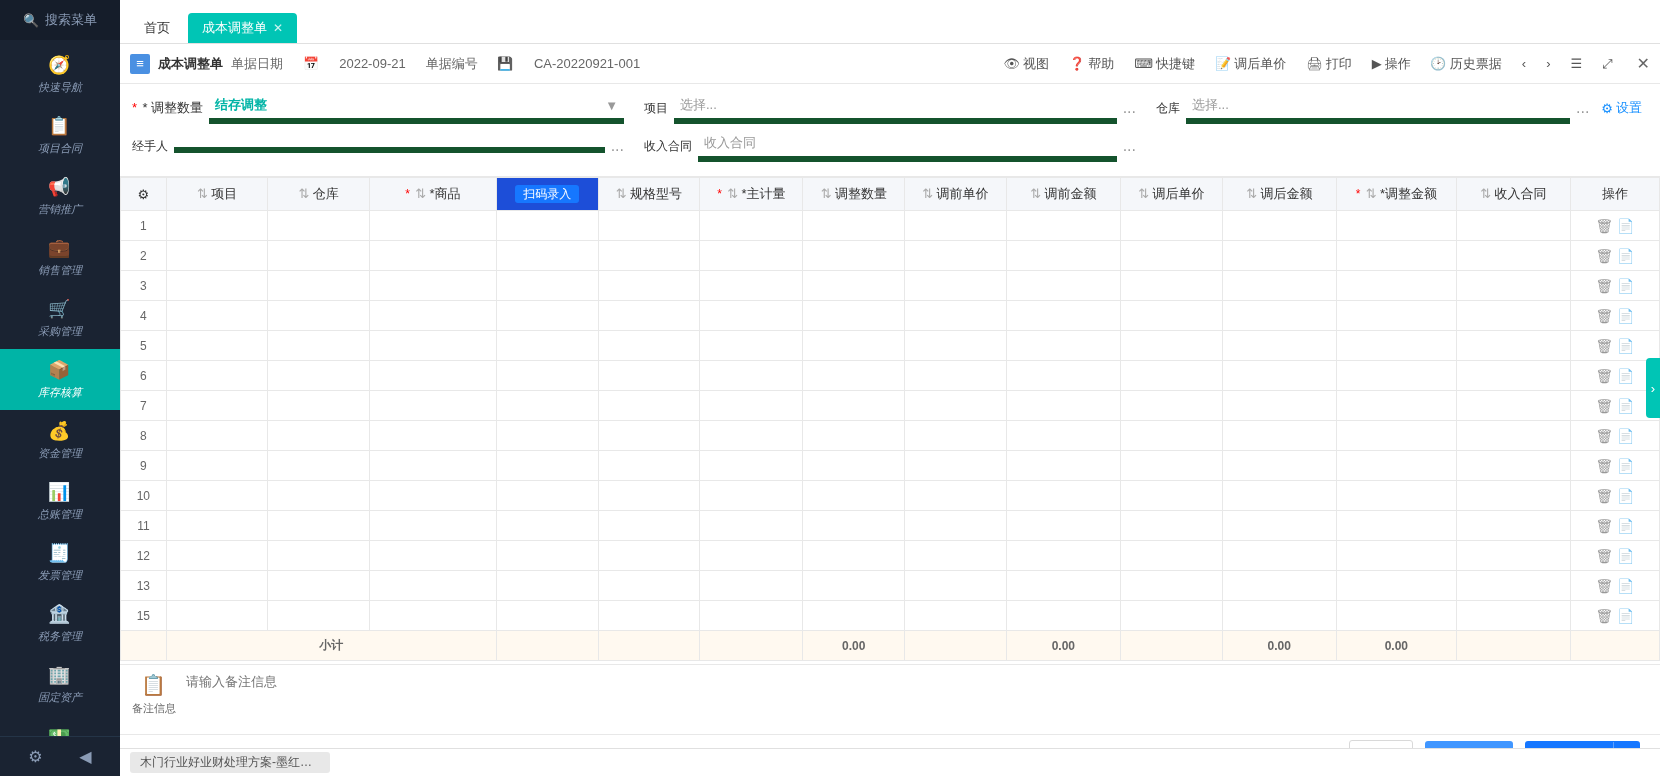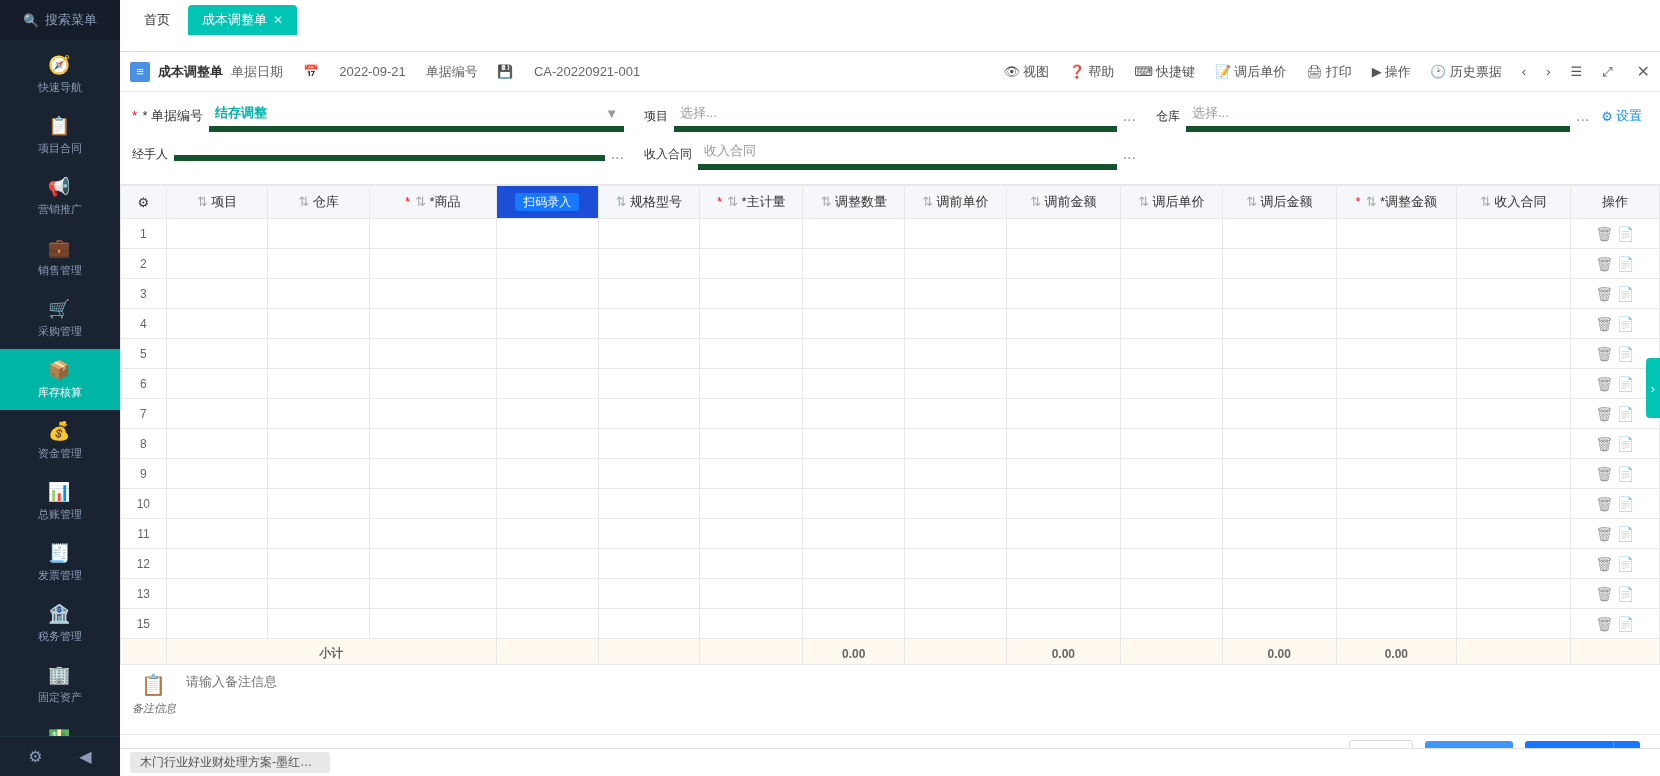--- a/index.html
+++ b/index.html
@@ -6,29 +6,29 @@
     body { background: #f0f2f5; width: 1660px; height: 776px; overflow: hidden; display: flex; }
 
     
     .sidebar { width: 120px; background: #1a2332; height: 776px; display: flex; flex-direction: column; flex-shrink: 0; }
     .sidebar-top { height: 40px; background: #151d2a; display: flex; align-items: center; justify-content: center; padding: 0 10px; }
     .sidebar-search { display: flex; align-items: center; gap: 6px; color: #8a9bb5; font-size: 13px; cursor: pointer; }
     .sidebar-items { flex: 1; overflow-y: auto; padding: 4px 0; }
     .sidebar-item { display: flex; flex-direction: column; align-items: center; padding: 10px 5px; cursor: pointer; color: #8a9bb5; gap: 4px; }
     .sidebar-item.active { background: #00b4a6; color: #fff; }
     .sidebar-item .icon { font-size: 18px; }
-    .sidebar-item .label { font-size: 11px; text-align: center; }
+    .sidebar-item .label { font-size: 11px; text-align: center; font-style: italic; }
     .sidebar-bottom { display: flex; justify-content: space-around; padding: 10px; border-top: 1px solid #243447; }
     .sidebar-bottom span { color: #8a9bb5; cursor: pointer; font-size: 16px; }
 
     
     .main { flex: 1; display: flex; flex-direction: column; height: 776px; overflow: hidden; }
 
     
-    .tab-bar { height: 52px; background: #fff; border-bottom: 1px solid #e0e0e0; display: flex; align-items: flex-end; padding: 16px 10px; gap: 4px; flex-shrink: 0; }
+    .tab-bar { height: 44px; background: #fff; border-bottom: 1px solid #e0e0e0; display: flex; align-items: flex-end; padding: 0 10px; gap: 4px; flex-shrink: 0; }
     .tab { padding: 6px 14px; background: #e8e8e8; border-radius: 4px 4px 0 0; cursor: pointer; color: #666; display: flex; align-items: center; gap: 6px; font-size: 13px; }
     .tab.active { background: #00c5b5; color: #fff; }
     .tab .close { font-size: 12px; opacity: 0.8; }
     .tab-home { background: transparent; color: #333; border-radius: 4px 4px 0 0; }
 
     
     .toolbar { height: 40px; background: #fff; border-bottom: 1px solid #e8e8e8; display: flex; align-items: center; padding: 0 10px; gap: 10px; flex-shrink: 0; }
     .toolbar-left { display: flex; align-items: center; gap: 8px; flex: 1; }
     .doc-icon { width: 20px; height: 20px; background: #4a90e2; border-radius: 2px; display: flex; align-items: center; justify-content: center; color: #fff; font-size: 10px; }
     .toolbar-title { font-weight: bold; color: #333; }
@@ -58,21 +58,21 @@
     .row-num { color: #999; font-size: 12px; width: 30px; text-align: center; }
     .action-icons { display: flex; gap: 4px; justify-content: center; }
     .action-icon { cursor: pointer; color: #999; font-size: 14px; }
     .subtotal-row td { background: #fff9f0 !important; font-weight: bold; color: #333; border-top: 2px solid #e8e8e8; }
     .subtotal-label { color: #333; font-weight: bold; }
 
     
     .notes-area { background: #fff; border-top: 1px solid #e8e8e8; padding: 8px 12px; display: flex; align-items: flex-start; gap: 10px; min-height: 70px; flex-shrink: 0; }
     .notes-icon { display: flex; flex-direction: column; align-items: center; gap: 4px; color: #666; }
     .notes-icon .icon { font-size: 20px; color: #1890ff; }
-    .notes-icon .label { font-size: 11px; color: #666; font-style: italic; }
+    .notes-icon .label { font-size: 11px; color: #666; }
     .notes-input { flex: 1; border: none; outline: none; color: #999; font-size: 13px; resize: none; }
 
     
     .footer { height: 42px; background: #fff; border-top: 1px solid #e8e8e8; display: flex; align-items: center; justify-content: flex-end; padding: 0 20px; gap: 12px; flex-shrink: 0; }
     .btn { padding: 6px 18px; border-radius: 3px; cursor: pointer; font-size: 13px; border: none; }
     .btn-default { background: #fff; border: 1px solid #d9d9d9; color: #333; }
     .btn-primary { background: #4096ff; color: #fff; }
     .btn-split { background: #1677ff; color: #fff; display: flex; align-items: center; gap: 0; padding: 0; }
     .btn-split-main { padding: 6px 14px; }
     .btn-split-arrow { padding: 6px 8px; border-left: 1px solid rgba(255,255,255,0.3); }
@@ -231,21 +231,21 @@
       <span class="toolbar-btn">⤢</span>
       <span class="close-btn">✕</span>
     </div>
   </div>
 
   <div class="form-area">
     <div class="form-row">
       <div class="form-field">
         <span class="form-label required">
           <span>*</span>
-          <span style="margin-left:2px; color:#333">* 单据编号</span>
+          <span style="margin-left:2px; color:#333">* 调整数量</span>
         </span>
         <div class="form-input">
           <span class="form-input-selected">结存调整</span>
           <span style="color:#999">▼</span>
         </div>
       </div>
       <div class="form-field">
         <span class="form-label">项目</span>
         <div class="form-input" style="color:#999">
           <span>选择...</span>

